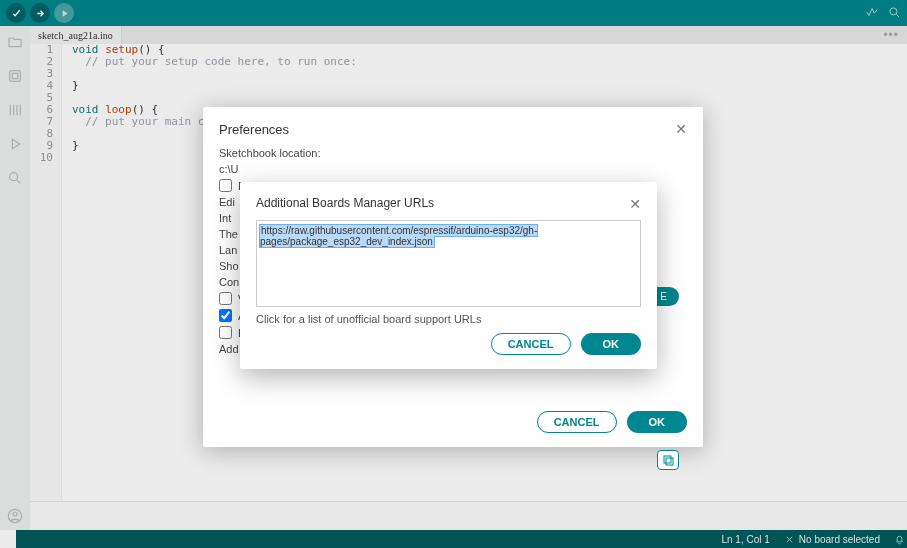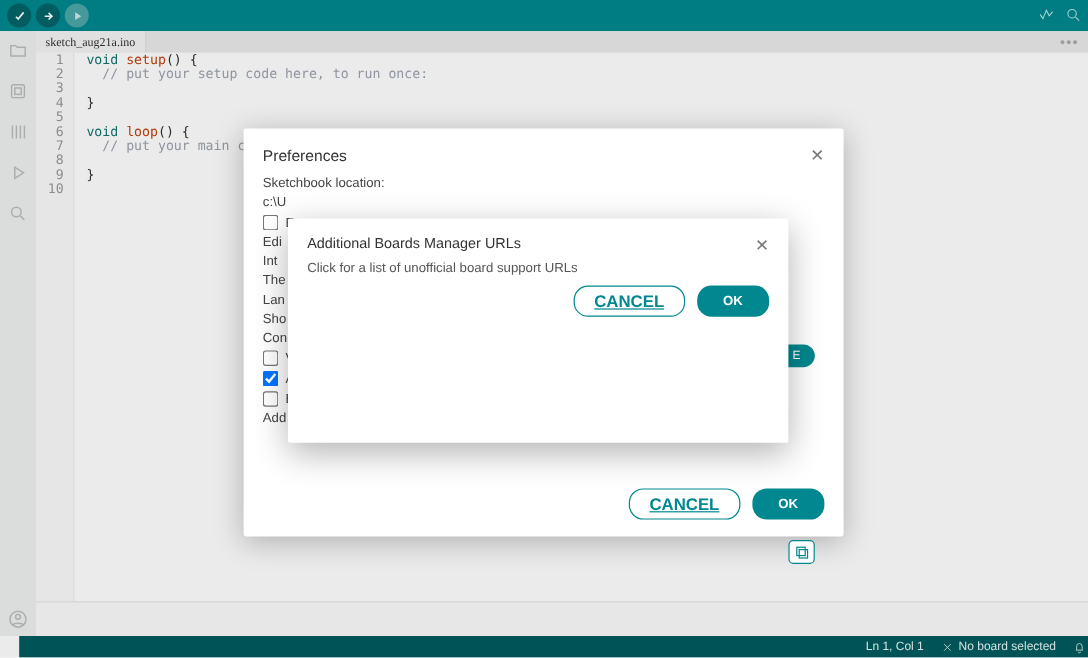--- a/index.html
+++ b/index.html
@@ -196,23 +196,22 @@
     background:#fff;
     display:flex; align-items:center; justify-content:center;
   }
   .prefs-footer { display:flex; justify-content:flex-end; gap:10px; margin-top:8px; }
   .btn-outline {
     border:1px solid var(--teal);
     background:#fff;
     color:var(--teal);
     padding:4px 16px;
     border-radius:12px;
-    font-size:14px;
+    font-size:11px;
     font-weight:600;
-    text-decoration:underline;
   }
   .btn-solid {
     border:none;
     background:var(--teal);
     color:#fff;
     padding:4px 22px;
     border-radius:12px;
     font-size:11px;
     font-weight:600;
     text-align:right;
@@ -408,18 +407,21 @@
     <button class="btn-outline">CANCEL</button>
     <button class="btn-solid">OK</button>
   </div>
 </div>
 
 <div class="urls-modal">
   <div class="urls-title">
     <span>Additional Boards Manager URLs</span>
     <span class="close-x">✕</span>
   </div>
+  <div class="urls-area">
+    <span class="sel">https://raw.githubusercontent.com/espressif/arduino-esp32/gh-pages/package_esp32_dev_index.json</span>
+  </div>
   <div class="urls-link">Click for a list of unofficial board support URLs</div>
   <div class="urls-footer">
     <button class="btn-outline">CANCEL</button>
     <button class="btn-solid">OK</button>
   </div>
 </div>
 
 </body></html>

